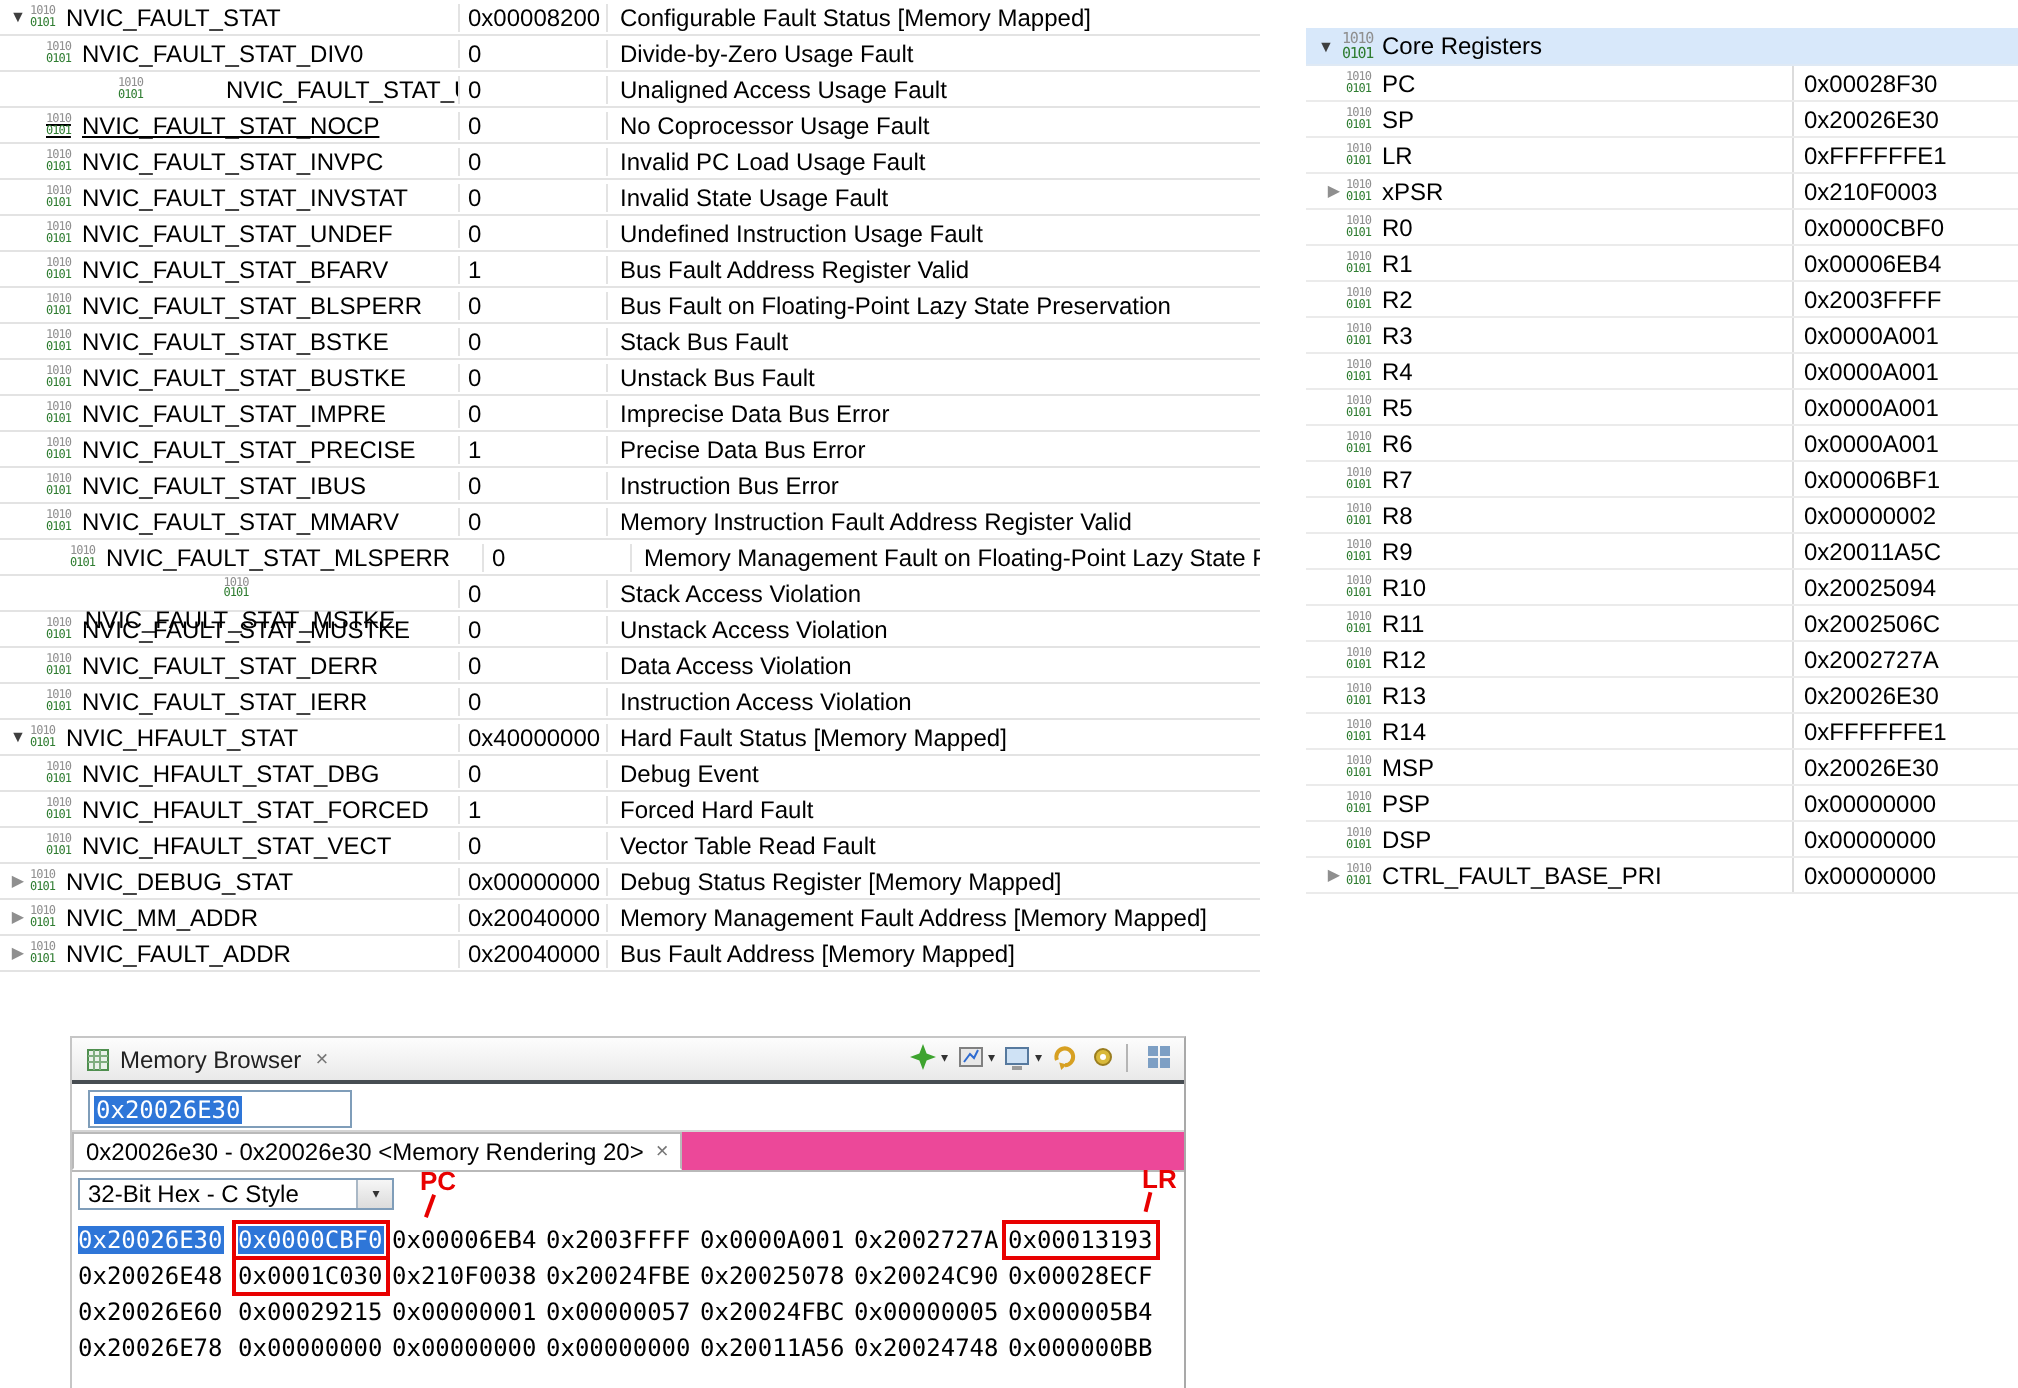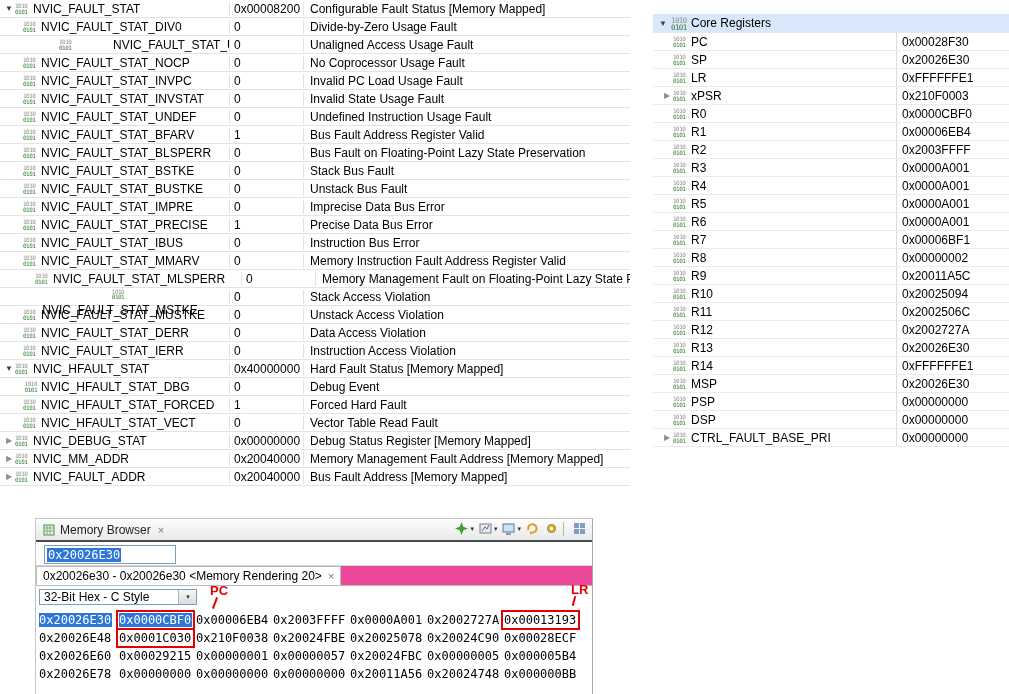--- a/index.html
+++ b/index.html
@@ -97,21 +97,21 @@
           <span class="regicon">
             <i>1010</i>
             <i>0101</i>
           </span>
           <span>NVIC_FAULT_STAT_UNALIGN</span>
         </div>
         <div class="fval">0</div>
         <div class="fdesc">Unaligned Access Usage Fault</div>
       </div>
       <div class="frow">
-        <div class="fname" style="padding-left: 11px;">
+        <div class="fname" style="padding-left: 11px; text-decoration: underline;">
           <span class="expander"></span>
           <span class="regicon">
             <i>1010</i>
             <i>0101</i>
           </span>
           <span>NVIC_FAULT_STAT_NOCP</span>
         </div>
         <div class="fval">0</div>
         <div class="fdesc">No Coprocessor Usage Fault</div>
       </div>
@@ -313,21 +313,21 @@
           <span class="regicon">
             <i>1010</i>
             <i>0101</i>
           </span>
           <span>NVIC_HFAULT_STAT</span>
         </div>
         <div class="fval">0x40000000</div>
         <div class="fdesc">Hard Fault Status [Memory Mapped]</div>
       </div>
       <div class="frow">
-        <div class="fname" style="padding-left: 11px; text-align: right;">
+        <div class="fname" style="padding-left: 11px;">
           <span class="expander"></span>
           <span class="regicon">
             <i>1010</i>
             <i>0101</i>
           </span>
           <span>NVIC_HFAULT_STAT_DBG</span>
         </div>
         <div class="fval">0</div>
         <div class="fdesc">Debug Event</div>
       </div>

